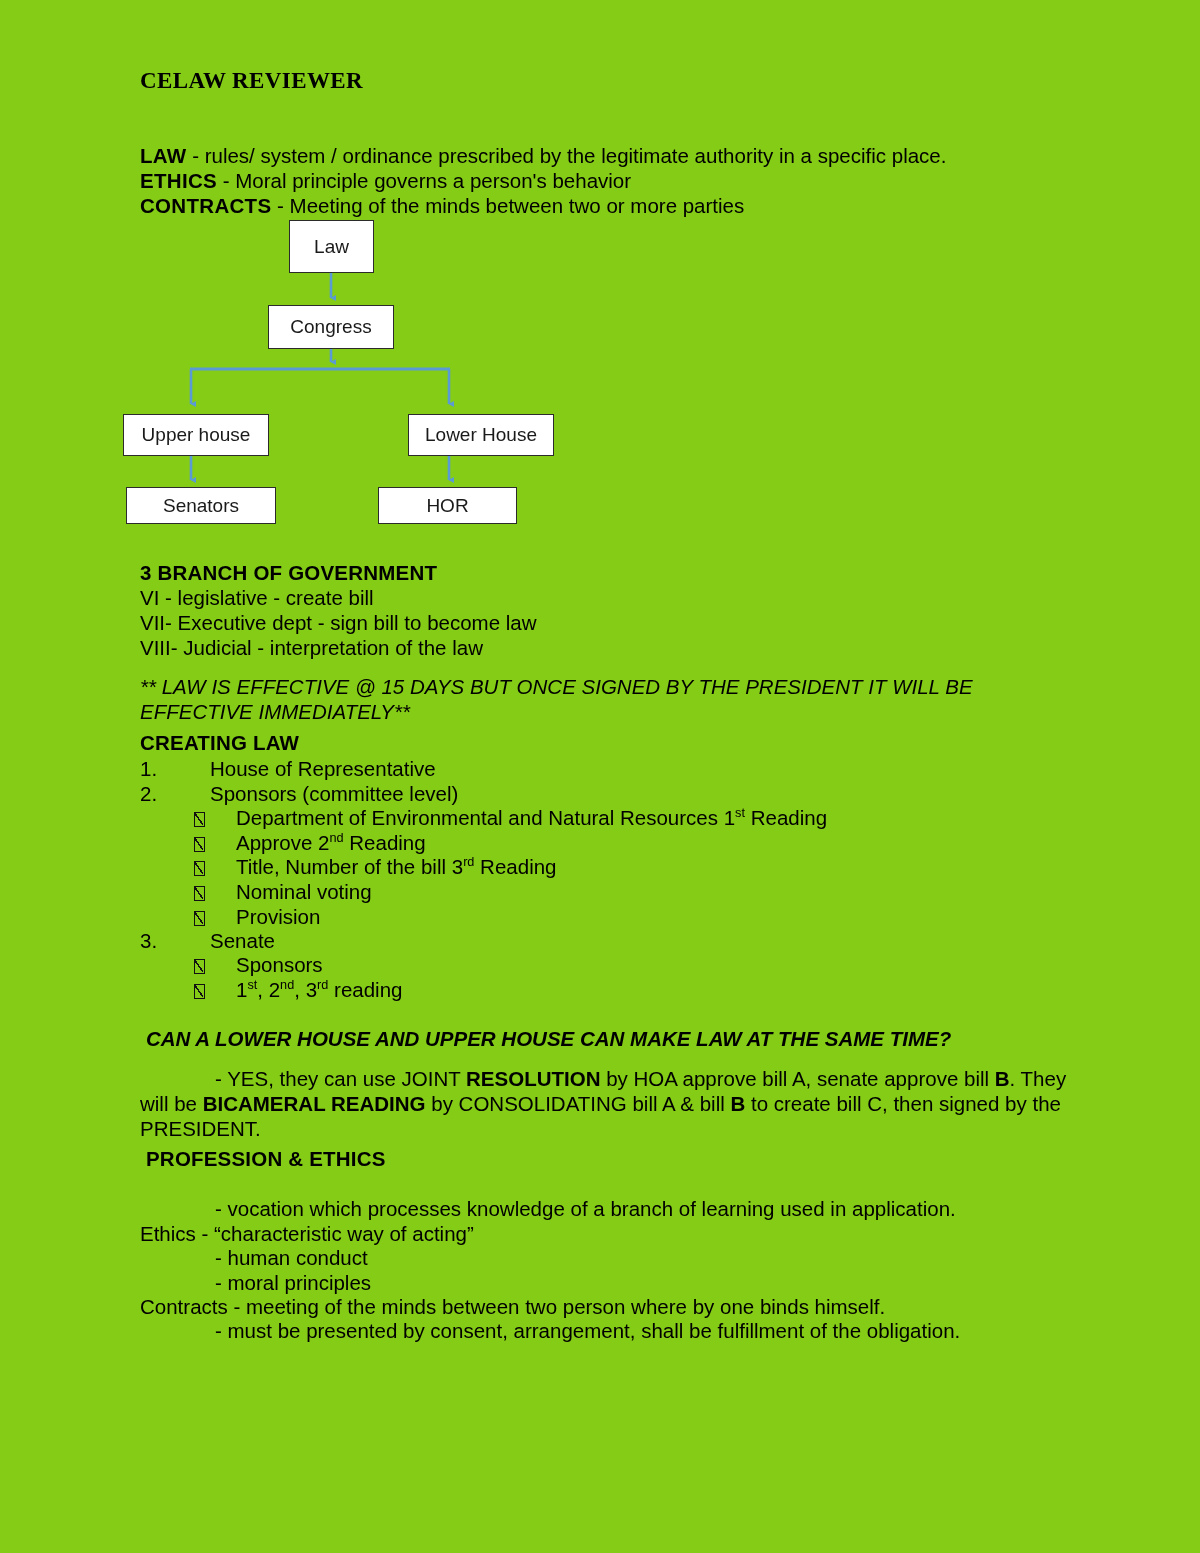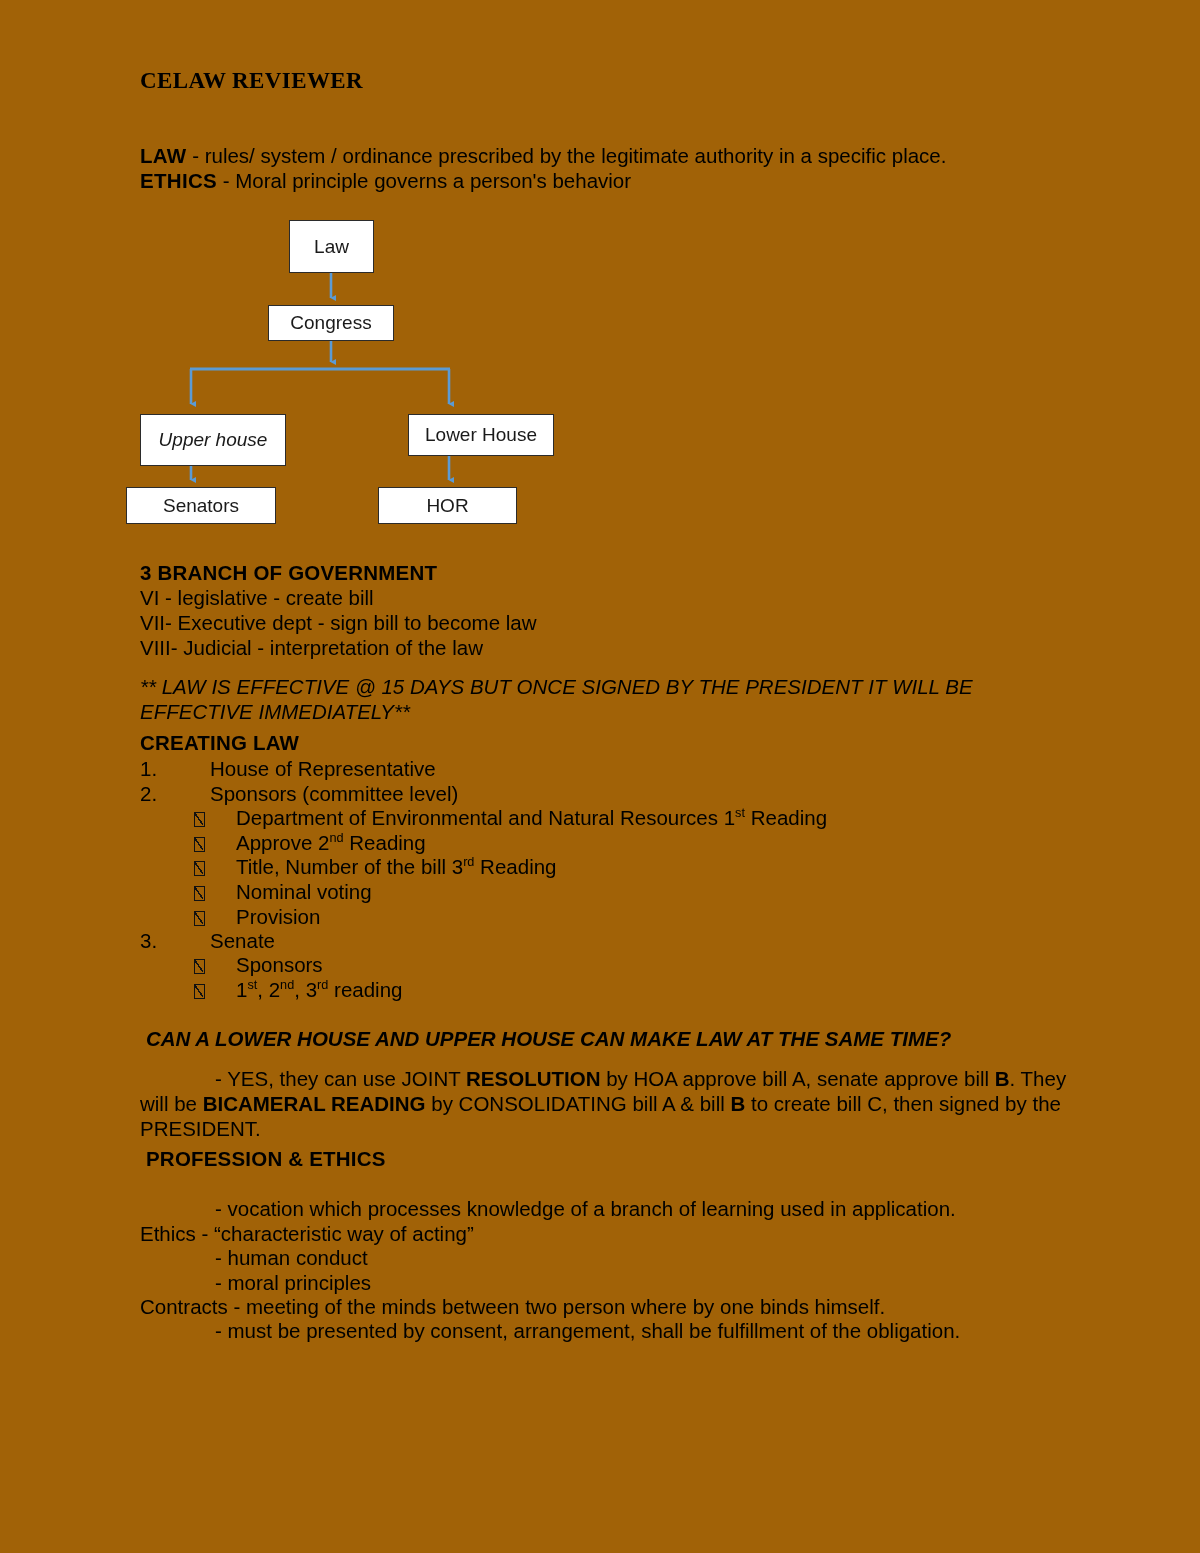--- a/index.html
+++ b/index.html
@@ -5,21 +5,21 @@
 <style>
   html, body {
     margin: 0;
     padding: 0;
     background: #ffffff;
   }
   .page {
     position: relative;
     width: 1200px;
     height: 1553px;
-    background: #a16207;
+    background: #84cc16;
     font-family: "Liberation Sans", sans-serif;
     color: #000000;
     overflow: hidden;
   }
 
   
   .doc-title {
     position: absolute;
     left: 140px;
     top: 68px;
@@ -115,20 +115,23 @@
 <div class="page">
 
   <div class="doc-title">CELAW REVIEWER</div>
 
   <div class="line" style="top:143px">
     <span class="term">LAW</span><span> - rules/ system / ordinance prescribed by the legitimate authority in a specific place.</span>
   </div>
   <div class="line" style="top:168px">
     <span class="term">ETHICS</span><span> - Moral principle governs a person's behavior</span>
   </div>
+  <div class="line" style="top:193px">
+    <span class="term">CONTRACTS</span><span> - Meeting of the minds between two or more parties</span>
+  </div>
 
   <svg class="chart" viewBox="0 0 1200 1553">
     <defs>
       <marker id="arrow" markerWidth="7" markerHeight="7" refX="3.2" refY="5.6" orient="auto" markerUnits="userSpaceOnUse">
         <path d="M0.3,0.6 L6.1,0.6 L3.2,6.2 Z" fill="#5B9BD5"></path>
       </marker>
     </defs>
 
     <line x1="331" y1="273" x2="331" y2="298" stroke="#5B9BD5" stroke-width="2.6" marker-end="url(#arrow)"></line>
 
@@ -139,22 +142,22 @@
     <line x1="191" y1="369" x2="191" y2="404" stroke="#5B9BD5" stroke-width="2.6" marker-end="url(#arrow)"></line>
 
     <line x1="449" y1="369" x2="449" y2="404" stroke="#5B9BD5" stroke-width="2.6" marker-end="url(#arrow)"></line>
 
     <line x1="191" y1="456" x2="191" y2="480" stroke="#5B9BD5" stroke-width="2.6" marker-end="url(#arrow)"></line>
 
     <line x1="449" y1="456" x2="449" y2="480" stroke="#5B9BD5" stroke-width="2.6" marker-end="url(#arrow)"></line>
   </svg>
 
   <div class="node" style="left:289px; top:220px; width:85px; height:53px;">Law</div>
-  <div class="node" style="left:268px; top:305px; width:126px; height:36px;">Congress</div>
-  <div class="node" style="left:140px; top:414px; width:146px; height:52px;font-style:italic;">Upper house</div>
+  <div class="node" style="left:268px; top:305px; width:126px; height:44px;">Congress</div>
+  <div class="node" style="left:123px; top:414px; width:146px; height:42px;">Upper house</div>
   <div class="node" style="left:376px; top:414px; width:146px; height:42px;margin-left:32px;">Lower House</div>
   <div class="node" style="left:126px; top:487px; width:150px; height:37px;">Senators</div>
   <div class="node" style="left:378px; top:487px; width:139px; height:37px;">HOR</div>
 
   <div class="line hdr" style="top:560px">3 BRANCH OF GOVERNMENT</div>
   <div class="line" style="top:585px">VI - legislative - create bill</div>
   <div class="line" style="top:610px">VII- Executive dept - sign bill to become law</div>
   <div class="line" style="top:635px">VIII- Judicial - interpretation of the law</div>
   <div class="line wrap i" style="top:658px; width:930px;">** LAW IS EFFECTIVE @ 15 DAYS BUT ONCE SIGNED BY THE PRESIDENT IT WILL BE EFFECTIVE IMMEDIATELY**</div>
 

